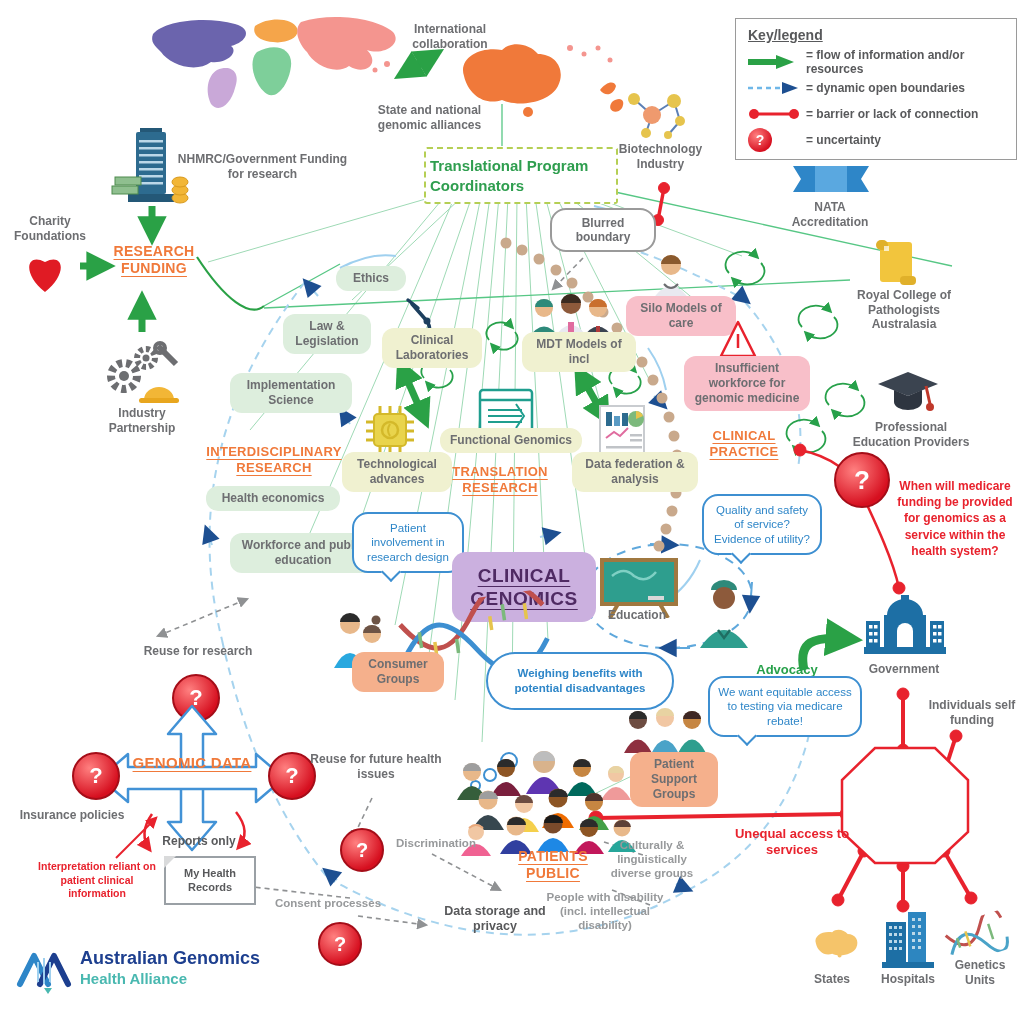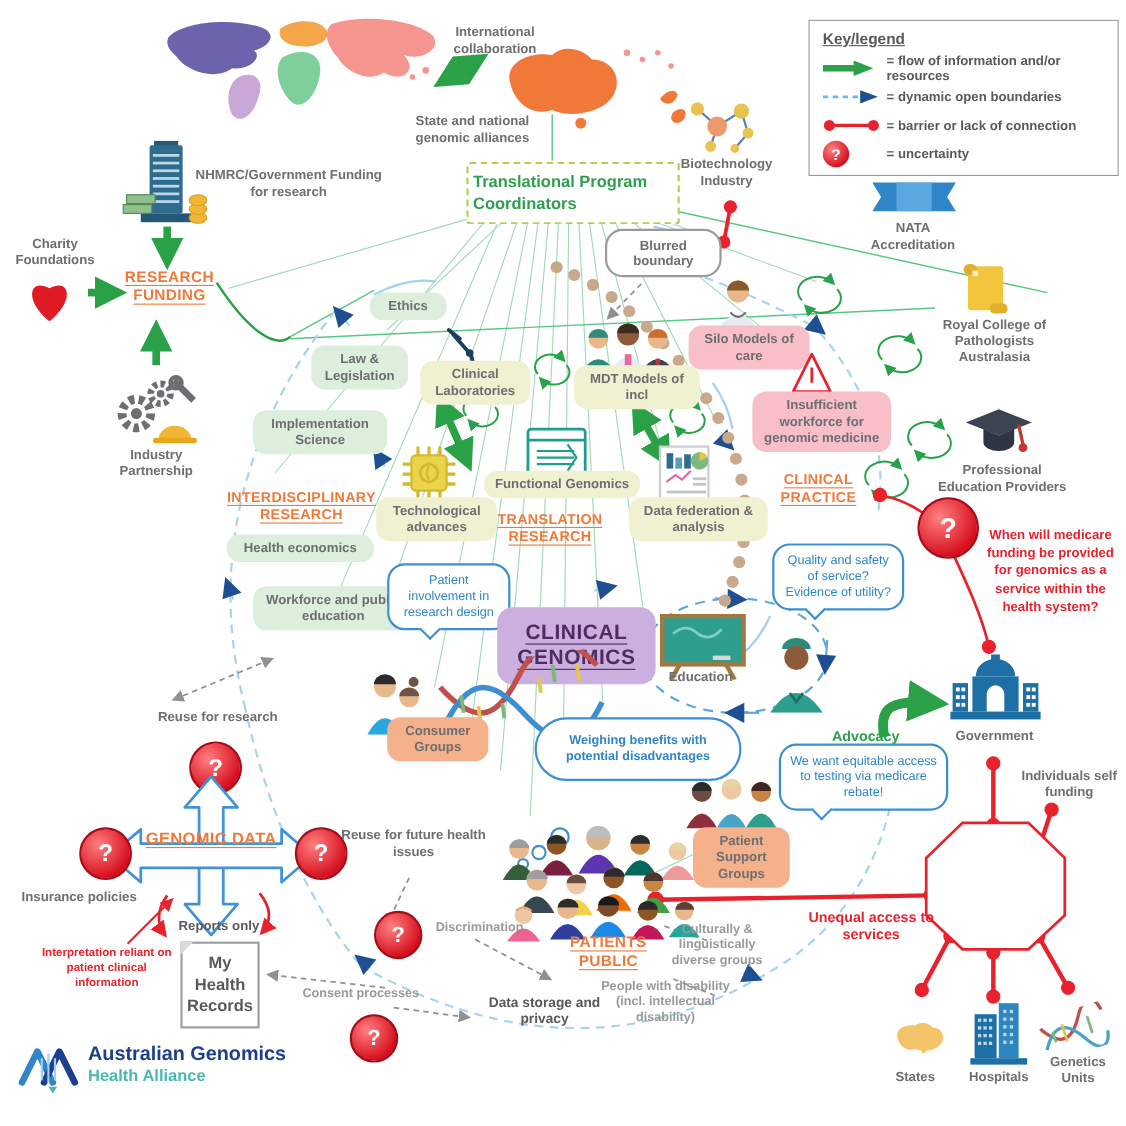--- a/index.html
+++ b/index.html
@@ -23,21 +23,21 @@
   .q{position:absolute;border-radius:50%;background:radial-gradient(circle at 35% 32%,#ff8080,#d60f1f 72%);color:#fff;font-weight:800;display:flex;align-items:center;justify-content:center;}
   .coord{border:2.5px dashed #b5cf54;color:#2f9e4f;font-weight:800;font-size:15px;background:#fff;padding:7px 4px;border-radius:3px;text-align:left;line-height:1.3;}
   .red-t{color:#e8222d;font-weight:700;}
   .green-t{color:#27a14a;font-weight:800;}
   .blur-box{background:#fff;border:2px solid #9a9a9a;border-radius:16px;color:#6d6e71;font-weight:700;font-size:12px;padding:6px 6px;text-align:center;}
   .legend{border:1.5px solid #9a9a9a;background:#fff;padding:8px 12px 6px 12px;}
   .legend-title{color:#58595b;font-weight:800;font-size:14px;text-decoration:underline;margin-bottom:6px;}
   .legend-row{display:flex;align-items:center;height:26px;}
   .legend-ic{width:58px;flex:none;display:flex;align-items:center;}
   .legend-lb{color:#58595b;font-weight:700;font-size:12px;}
-  .doc{background:#fff;border:2px solid #9aa0a5;color:#58595b;font-weight:600;font-size:15px;text-align:center;padding:8px 0;line-height:1.3;position:relative;}
+  .doc{background:#fff;border:2px solid #9aa0a5;color:#58595b;font-weight:600;font-size:11px;text-align:center;padding:8px 10px;line-height:1.3;position:relative;}
   .doc:before{content:"";position:absolute;top:-2px;left:-2px;border-style:solid;border-width:12px 12px 0 0;border-color:#d9dadb transparent transparent transparent;}
 </style>
 </head>
 <body>
 
 <div id="canvas">
 
   <svg class="abs" style="left:0;top:0" width="1024" height="1024">
     <defs>
       <marker id="mNavy" viewBox="0 0 12 12" refX="9" refY="6" markerWidth="11" markerHeight="11" orient="auto-start-reverse">

